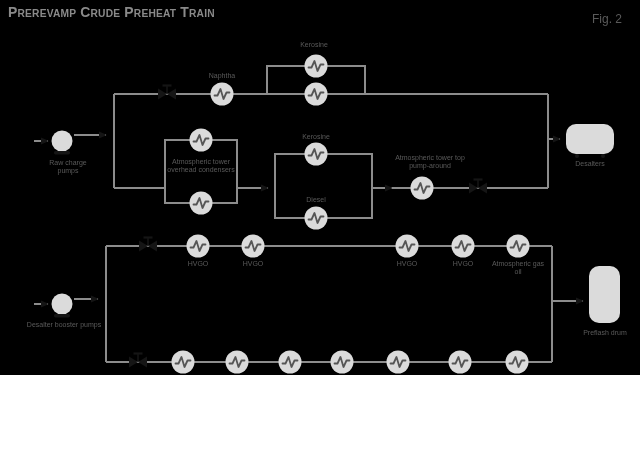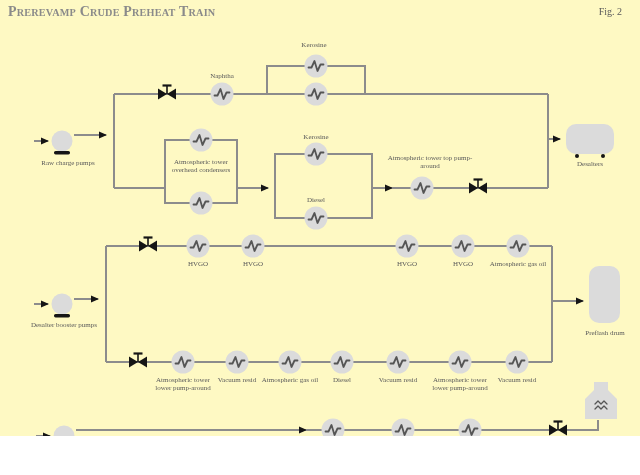--- a/index.html
+++ b/index.html
@@ -1,21 +1,21 @@
 <!DOCTYPE html>
 <html style="--line: #8c8c8c; --fill: #dbdbdb; --symbol: #555555; --ink: #151515; --text: #5a5a5a; --title: #8a8a8a;"><head>
 <meta charset="utf-8">
 <style>
   html,body{margin:0;padding:0;background:#fff;}
-  .canvas{position:relative;width:640px;height:436px;background:#fef9c3;overflow:hidden;
-          font-family:Liberation Serif, serif;}
+  .canvas{position:relative;width:640px;height:375px;background:#000000;overflow:hidden;
+          font-family:Liberation Sans, sans-serif;}
   .title{position:absolute;left:8px;top:3px;font-size:15px;font-weight:bold;
          font-variant:small-caps;letter-spacing:.2px;color:var(--title,#8a8a8a);
          transform:scaleX(.93);transform-origin:left top;white-space:nowrap;}
-  .fig{position:absolute;right:18px;top:6px;font-size:10px;color:var(--text,#6f6f6f);}
+  .fig{position:absolute;right:18px;top:12px;font-size:12px;color:var(--text,#6f6f6f);}
   .lbl{position:absolute;transform:translateX(-50%);text-align:center;
        font-size:7px;line-height:1.18;color:var(--text,#5a5a5a);}
   svg.layer{position:absolute;left:0;top:0;}
   .pipe{stroke:var(--line,#8c8c8c);stroke-width:2;fill:none;}
   .box{stroke:var(--line,#8c8c8c);stroke-width:2;fill:none;}
   .eqfill{fill:var(--fill,#dbdbdb);stroke:none;}
   .sym{stroke:var(--symbol,#555555);stroke-width:1.8;fill:none;
        stroke-linecap:round;stroke-linejoin:round;}
   .ink{fill:var(--ink,#151515);}
   .inkline{stroke:var(--ink,#151515);stroke-width:1.6;fill:none;}

